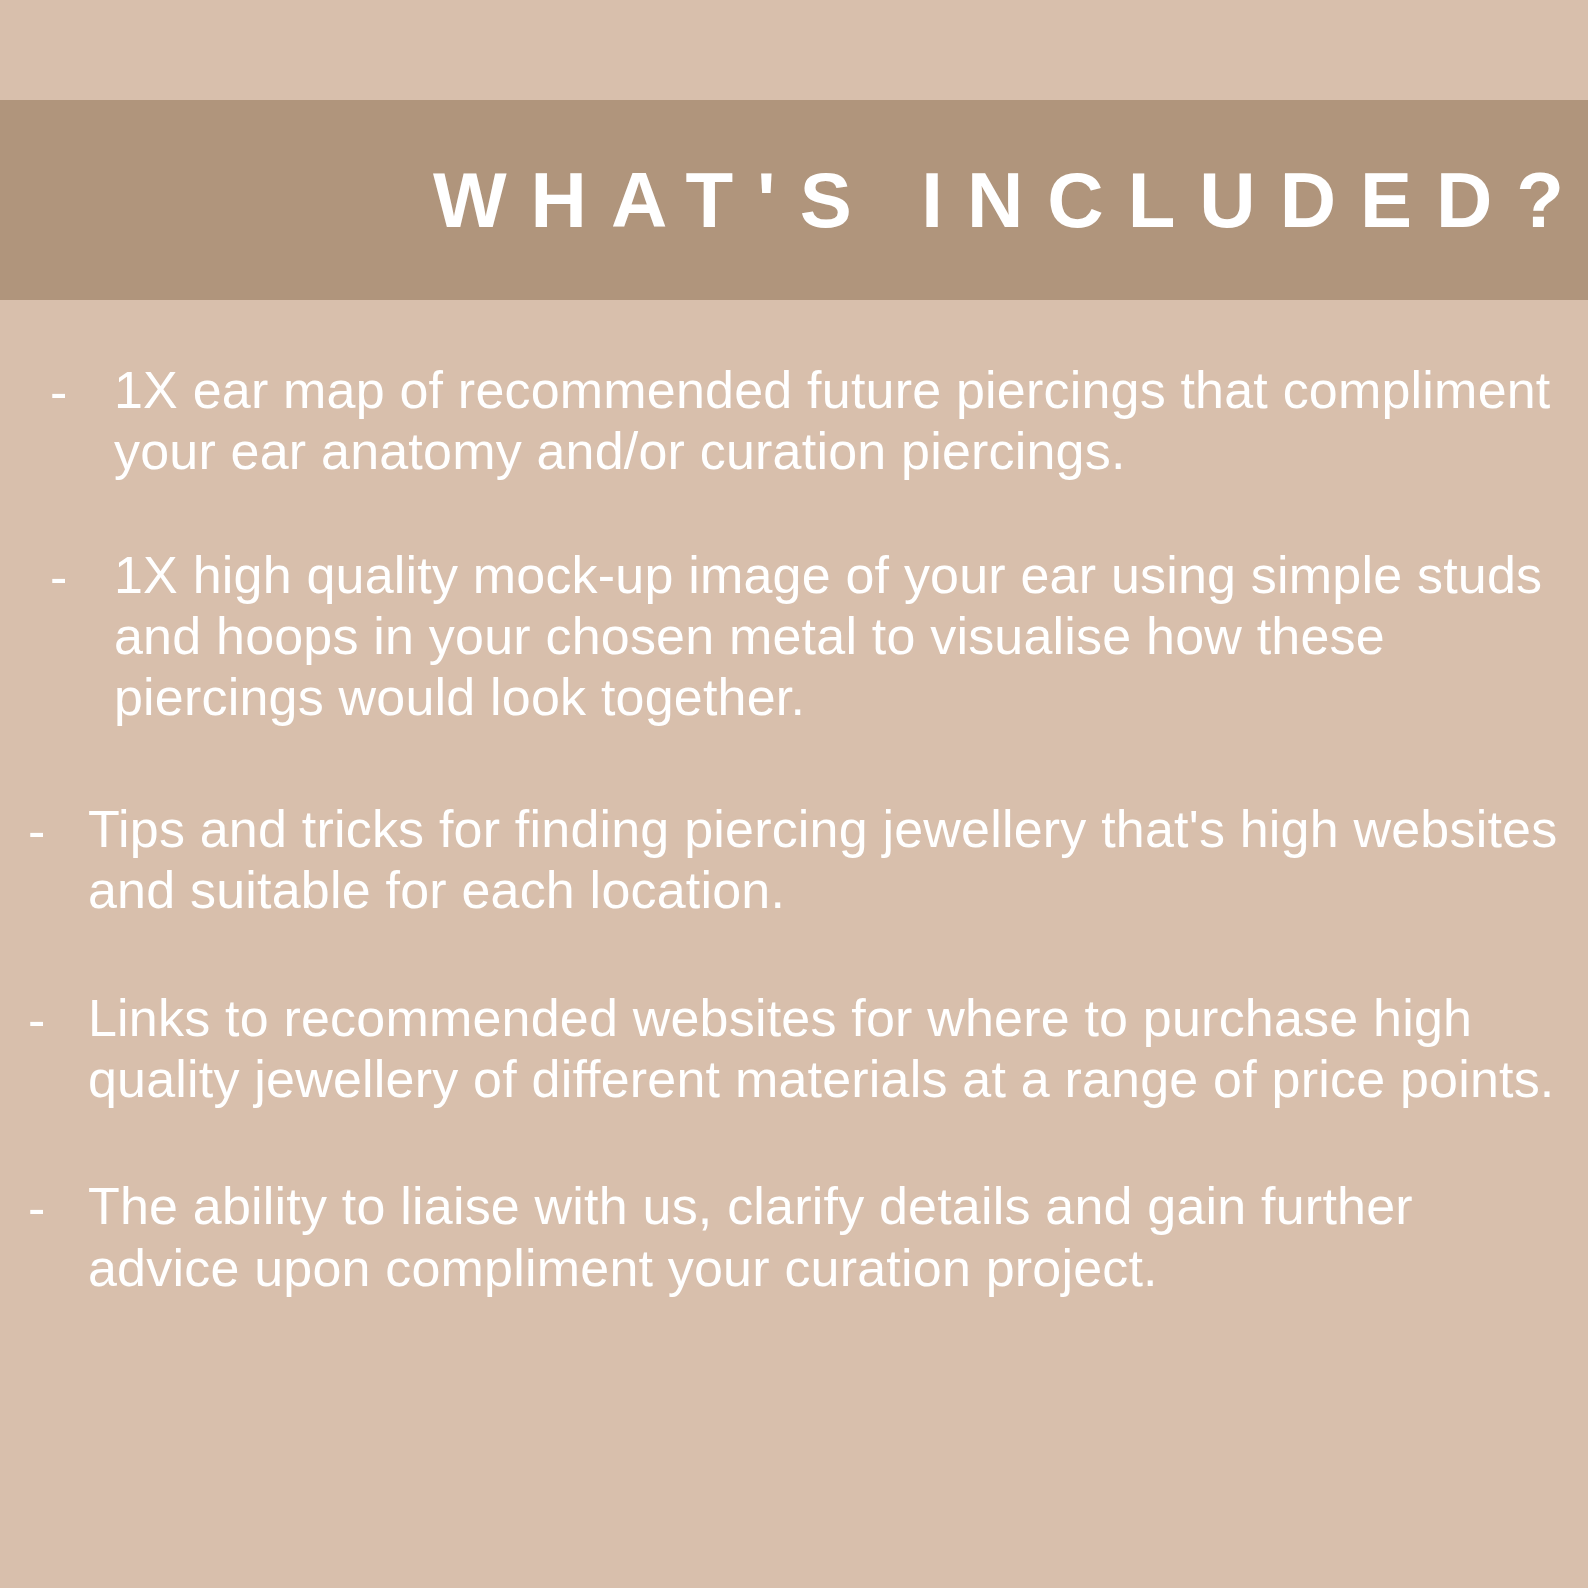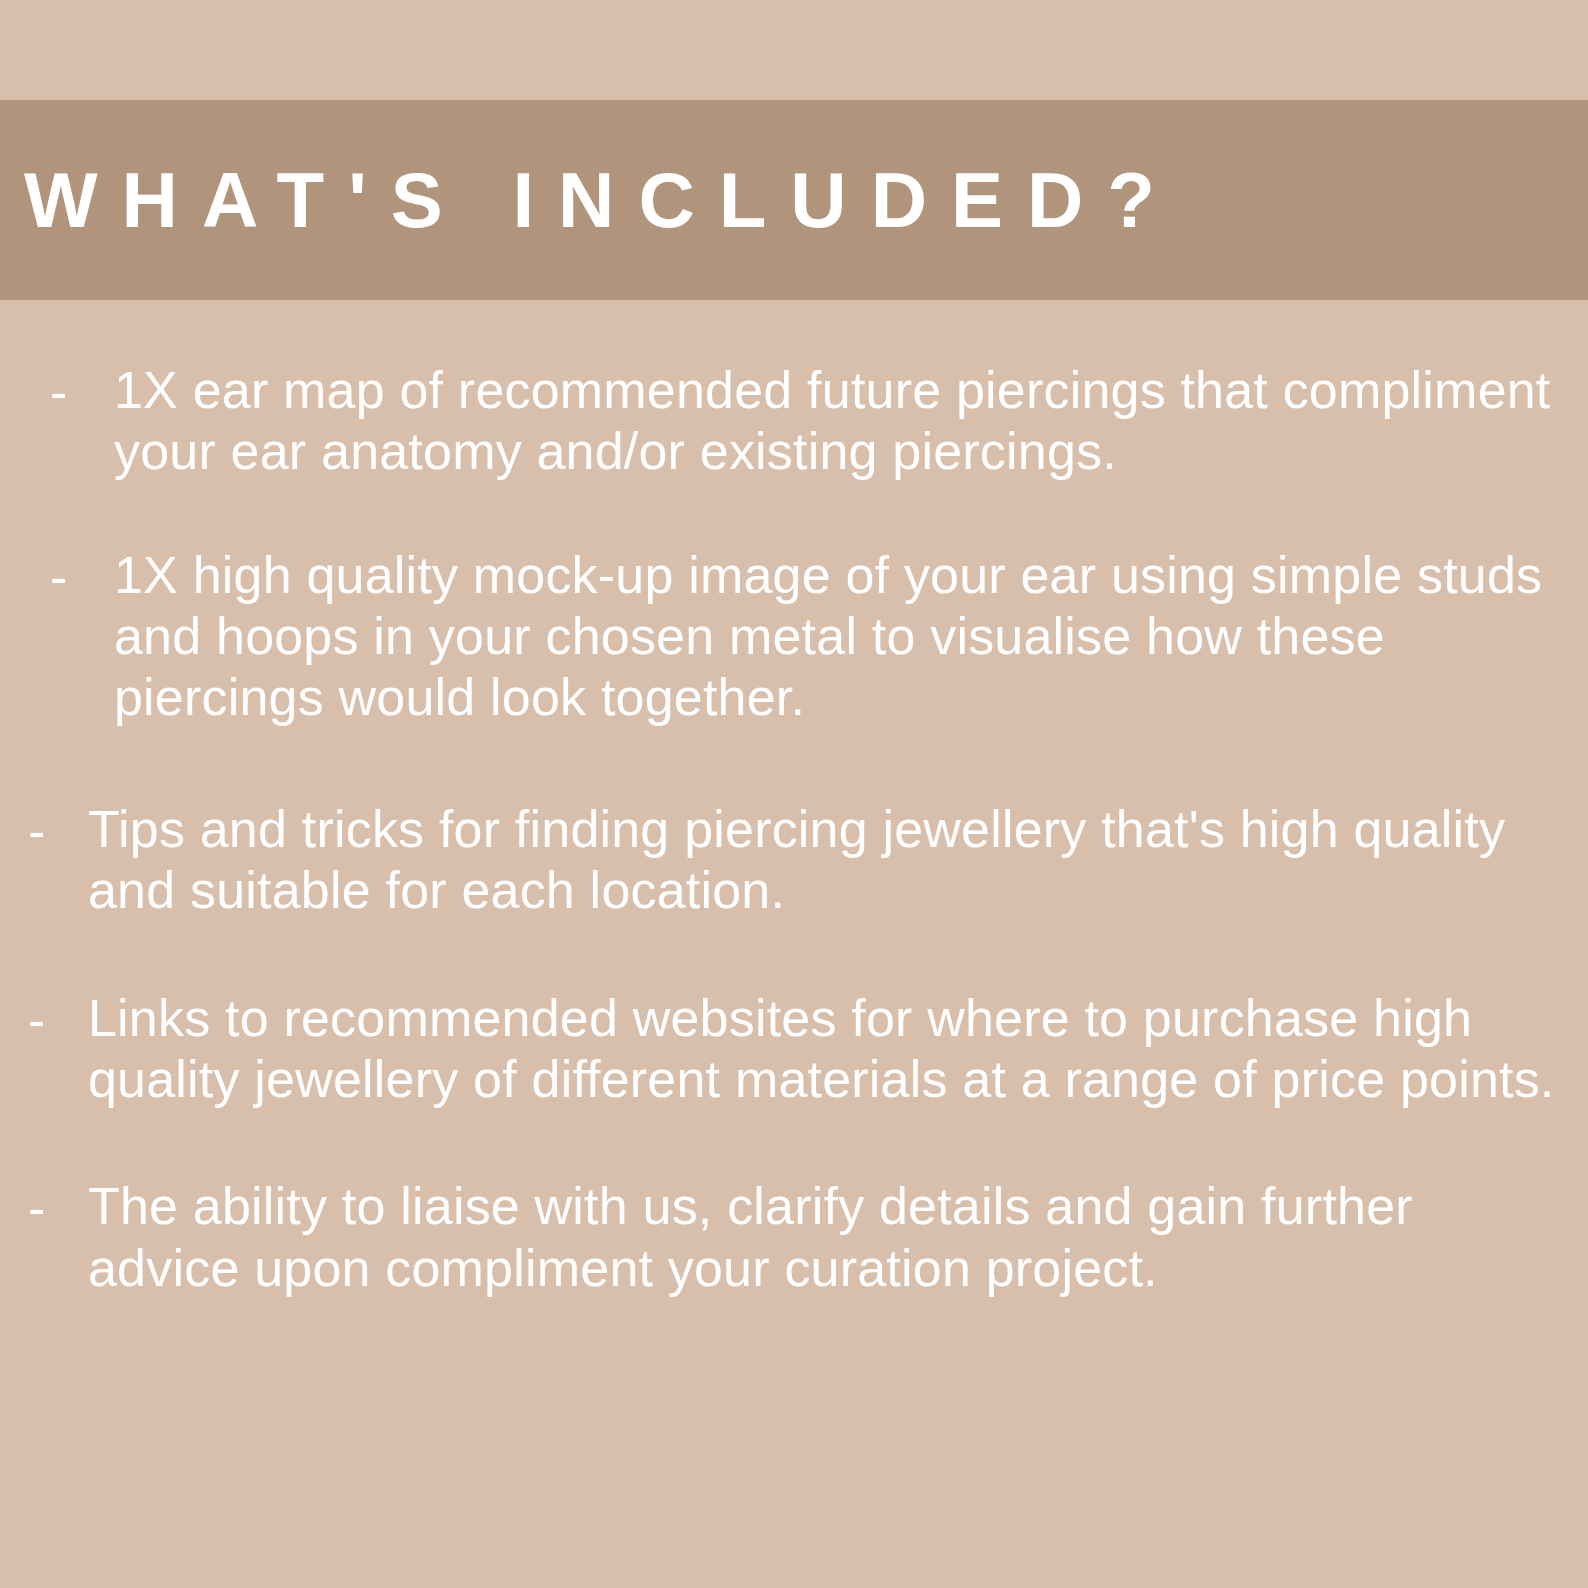--- a/index.html
+++ b/index.html
@@ -22,21 +22,21 @@
   }
   .title-band {
     position: absolute;
     top: 100px;
     left: 0;
     width: 1588px;
     height: 200px;
     background: #b0957c;
     display: flex;
     align-items: center;
-    justify-content: flex-start;
+    justify-content: flex-end;
   }
   .title-band .title {
     color: #ffffff;
     font-size: 78px;
     font-weight: bold;
     letter-spacing: 24px;
     text-indent: 24px;
     line-height: 1;
     white-space: nowrap;
   }
@@ -90,31 +90,31 @@
 <div class="page">
 
   <div class="title-band">
     <div class="title">WHAT'S INCLUDED?</div>
   </div>
 
   <div class="content">
 
     <div class="bullet indent b1">
       <span class="dash">-</span>
-      <span class="text">1X ear map of recommended future piercings that compliment your ear anatomy and/or existing piercings.</span>
+      <span class="text">1X ear map of recommended future piercings that compliment your ear anatomy and/or curation piercings.</span>
     </div>
 
     <div class="bullet indent b2">
       <span class="dash">-</span>
       <span class="text">1X high quality mock-up image of your ear using simple studs and hoops in your chosen metal to visualise how these piercings would look together.</span>
     </div>
 
     <div class="bullet flush b3">
       <span class="dash">-</span>
-      <span class="text">Tips and tricks for finding piercing jewellery that's high quality and suitable for each location.</span>
+      <span class="text">Tips and tricks for finding piercing jewellery that's high websites and suitable for each location.</span>
     </div>
 
     <div class="bullet flush b4">
       <span class="dash">-</span>
       <span class="text">Links to recommended websites for where to purchase high quality jewellery of different materials at a range of price points.</span>
     </div>
 
     <div class="bullet flush b5">
       <span class="dash">-</span>
       <span class="text">The ability to liaise with us, clarify details and gain further advice upon compliment your curation project.</span>

